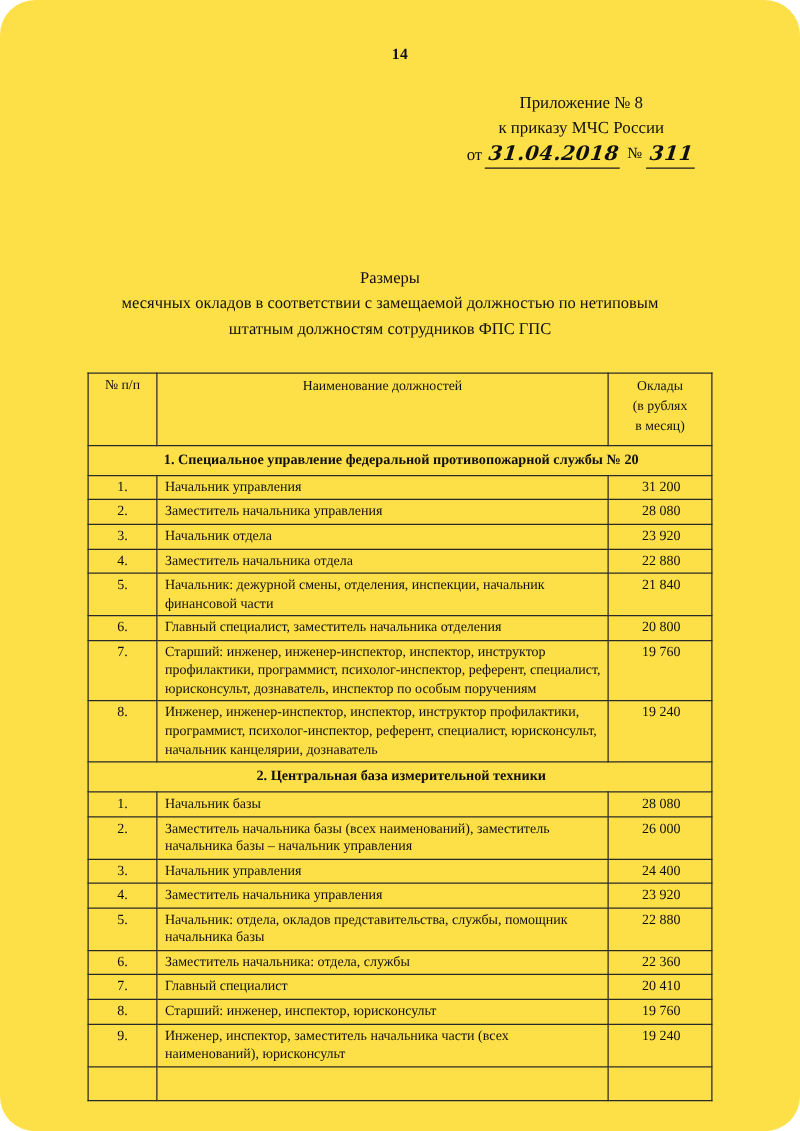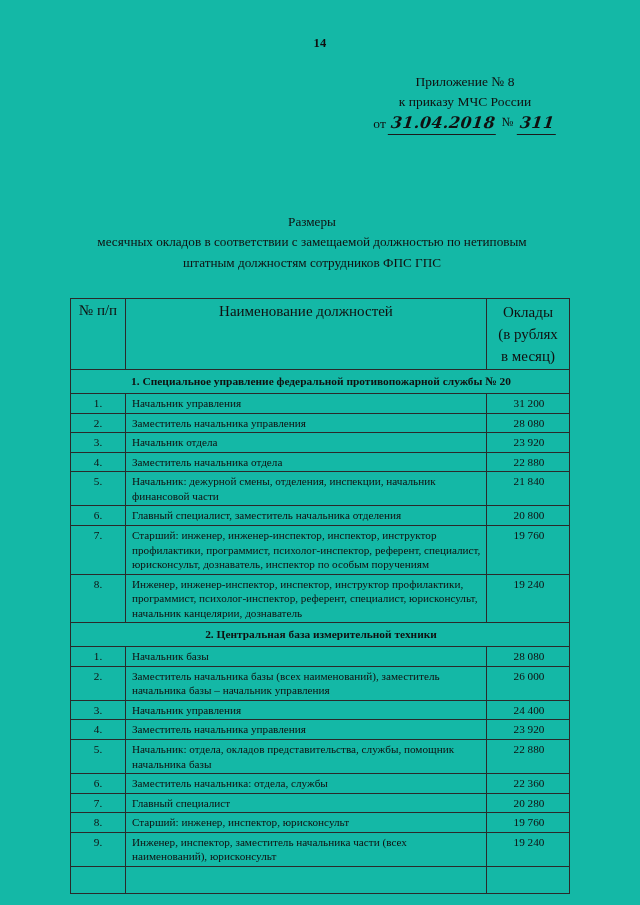--- a/index.html
+++ b/index.html
@@ -12,21 +12,22 @@
     height: 905px;
     position: relative;
     font-family: "Liberation Serif", "DejaVu Serif", serif;
     color: #101010;
     overflow: hidden;
   }
 
   .page {
     position: absolute;
     inset: 0;
-    background: #14b8a6;
+    background: #fde047;
+    border-radius: 28px;
   }
 
   
   .page-number {
     position: absolute;
     top: 36px;
     left: 0;
     width: 100%;
     text-align: center;
     font-size: 12.5px;
@@ -89,21 +90,21 @@
     font-weight: normal;
   }
   .col-num   { width: 46px;  text-align: center; }
   .col-name  { }
   .col-sal   { width: 72px;  text-align: center; white-space: nowrap; }
 
   thead td {
     text-align: center;
     vertical-align: top;
     height: 52px;
-    font-size: 15px;
+    font-size: 11px;
   }
   thead td.hname { vertical-align: top; padding-top: 3px; }
   thead td.hsal  { line-height: 1.45; padding-top: 3px; }
 
   tr.section td {
     text-align: center;
     font-weight: bold;
     font-size: 11.4px;
     padding: 4px 4px 4px 6px;
   }
@@ -222,21 +223,21 @@
             <td class="col-sal csal">22 880</td>
           </tr>
           <tr class="data">
             <td class="col-num cnum">6.</td>
             <td class="col-name cname">Заместитель начальника: отдела, службы</td>
             <td class="col-sal csal">22 360</td>
           </tr>
           <tr class="data">
             <td class="col-num cnum">7.</td>
             <td class="col-name cname">Главный специалист</td>
-            <td class="col-sal csal">20 280</td>
+            <td class="col-sal csal">20 410</td>
           </tr>
           <tr class="data">
             <td class="col-num cnum">8.</td>
             <td class="col-name cname">Старший: инженер, инспектор, юрисконсульт</td>
             <td class="col-sal csal">19 760</td>
           </tr>
           <tr class="data">
             <td class="col-num cnum">9.</td>
             <td class="col-name cname">Инженер, инспектор, заместитель начальника части (всех наименований), юрисконсульт</td>
             <td class="col-sal csal">19 240</td>

